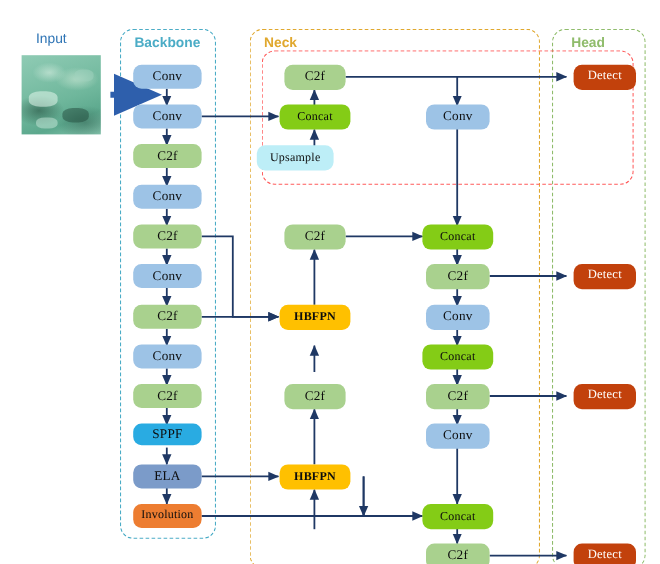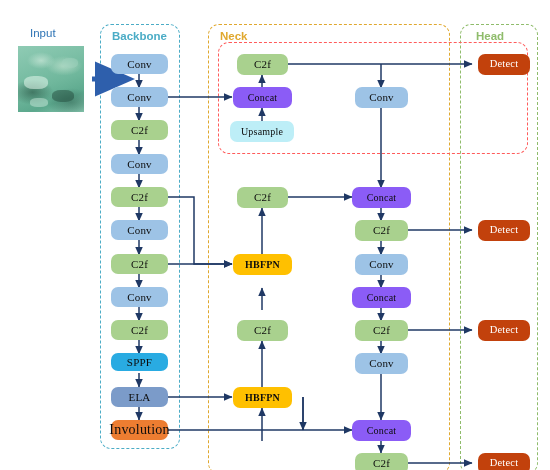--- a/index.html
+++ b/index.html
@@ -25,22 +25,22 @@
     border-radius:7px;
     display:flex;align-items:center;justify-content:center;
     font-size:11px;color:#0d0d0d;
     letter-spacing:.2px;white-space:nowrap;
     line-height:1;
   }
   .n-conv{background:#9DC3E6;}
   .n-c2f{background:#A9D18E;}
   .n-sppf{background:#29ABE2;}
   .n-ela{background:#7B9BC9;}
-  .n-invol{background:#ED7D31;font-size:14px;}
-  .n-concat{background:#8b5cf6;font-size:10px;}
+  .n-invol{background:#ED7D31;font-size:10px;}
+  .n-concat{background:#84cc16;font-size:10px;}
   .n-upsample{background:#BDEEF7;font-size:10px;}
   .n-hbfpn{background:#FFC000;font-weight:700;font-size:10px;}
   .n-detect{background:#c2410c;color:#fff;font-size:10.5px;}
 
   
   .annot{
     position:absolute;font-family:"Liberation Sans",sans-serif;
     font-size:9.5px;color:#FF5B5B;white-space:nowrap;
   }
 
@@ -161,21 +161,21 @@
   <div class="node n-conv" style="left:111px;top:204px;width:57px;height:20px;">Conv</div>
   <div class="node n-c2f" style="left:111px;top:238px;width:57px;height:20px;">C2f</div>
   <div class="node n-conv" style="left:111px;top:271px;width:57px;height:20px;">Conv</div>
   <div class="node n-c2f" style="left:111px;top:304px;width:57px;height:20px;">C2f</div>
   <div class="node n-sppf" style="left:111px;top:337px;width:57px;height:18px;">SPPF</div>
   <div class="node n-ela" style="left:111px;top:371px;width:57px;height:20px;">ELA</div>
   <div class="node n-invol" style="left:111px;top:404px;width:57px;height:20px;">Involution</div>
 
   <div class="node n-c2f" style="left:237px;top:38px;width:51px;height:21px;">C2f</div>
   <div class="node n-concat" style="left:233px;top:71px;width:59px;height:21px;">Concat</div>
-  <div class="node n-upsample" style="left:230px;top:105px;width:64px;height:21px;font-family:Liberation Serif, serif;">Upsample</div>
+  <div class="node n-upsample" style="left:214px;top:105px;width:64px;height:21px;font-family:Liberation Serif, serif;">Upsample</div>
   <div class="node n-c2f" style="left:237px;top:171px;width:51px;height:21px;">C2f</div>
   <div class="node n-hbfpn" style="left:233px;top:238px;width:59px;height:21px;">HBFPN</div>
   <div class="node n-c2f" style="left:237px;top:304px;width:51px;height:21px;">C2f</div>
   <div class="node n-hbfpn" style="left:233px;top:371px;width:59px;height:21px;">HBFPN</div>
 
   <div class="node n-conv" style="left:355px;top:71px;width:53px;height:21px;">Conv</div>
   <div class="node n-concat" style="left:352px;top:171px;width:59px;height:21px;">Concat</div>
   <div class="node n-c2f" style="left:355px;top:204px;width:53px;height:21px;">C2f</div>
   <div class="node n-conv" style="left:355px;top:238px;width:53px;height:21px;">Conv</div>
   <div class="node n-concat" style="left:352px;top:271px;width:59px;height:21px;">Concat</div>

